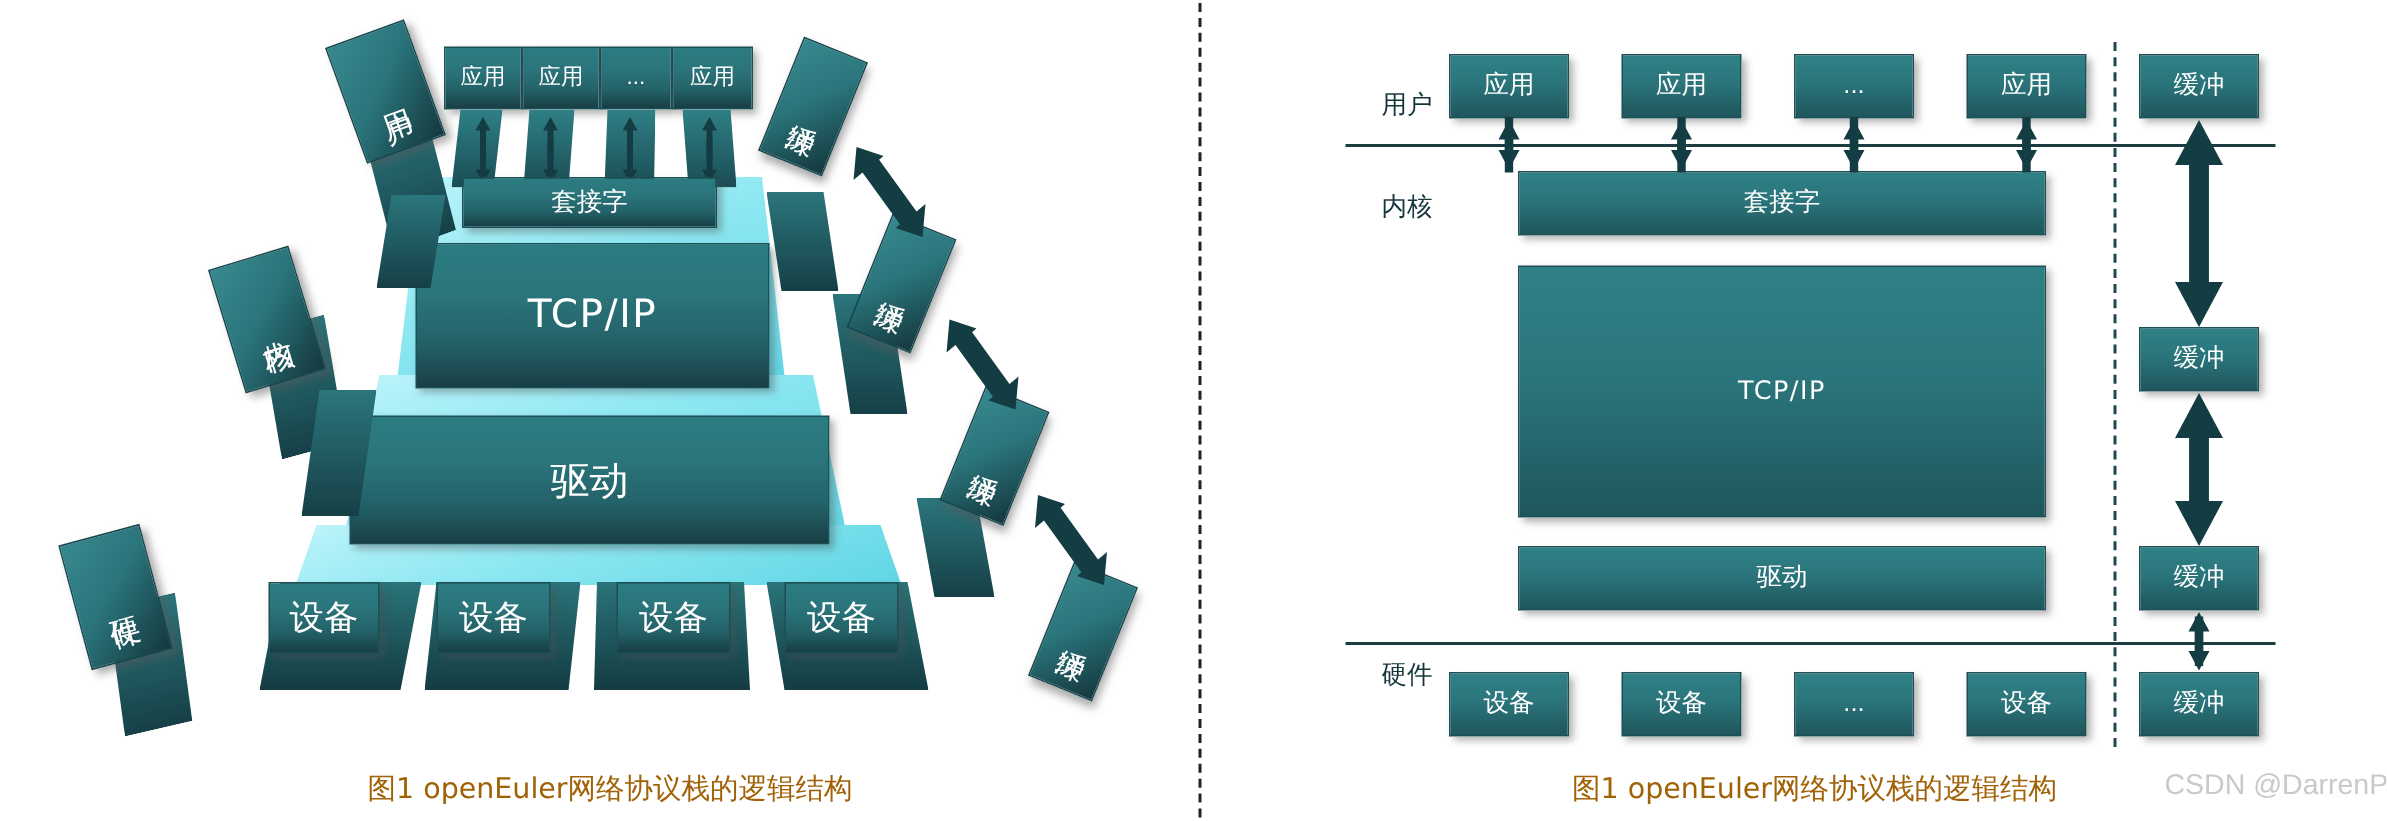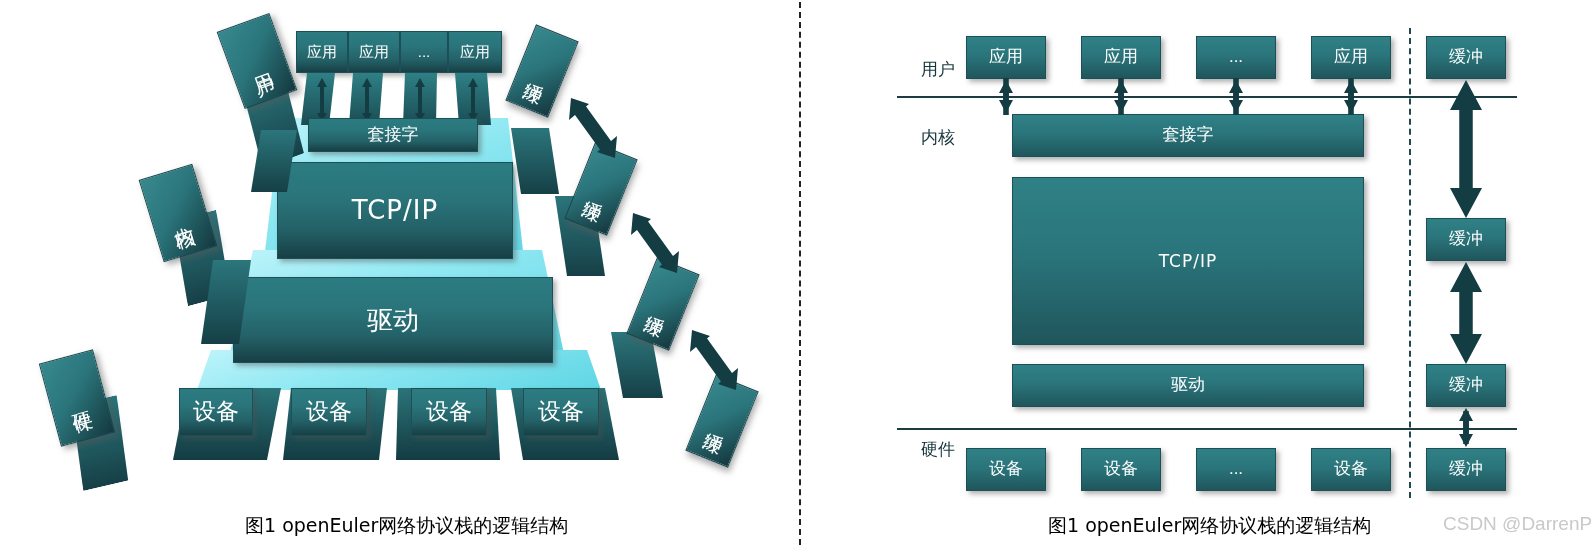--- a/index.html
+++ b/index.html
@@ -67,21 +67,21 @@
   .hline {
     position:absolute; height:0; border-top:2px solid #1d3c42;
   }
   .vdash {
     position:absolute; width:0; border-left:2px dashed #20484f;
   }
   .zonelabel {
     position:absolute; color:#14353b; font-size:17px; white-space:nowrap;
   }
   .caption {
-    position:absolute; color:#000000; white-space:nowrap;
+    position:absolute; color:#a16207; white-space:nowrap;
     font-family: "DejaVu Sans", sans-serif;
   }
   .watermark {
     position:absolute; color:#c9c9c9; font-size:19px; white-space:nowrap;
     font-family: "Liberation Sans", sans-serif;
   }
   svg { position:absolute; left:0; top:0; overflow:visible; }
 </style>
 </head>
 <body>

